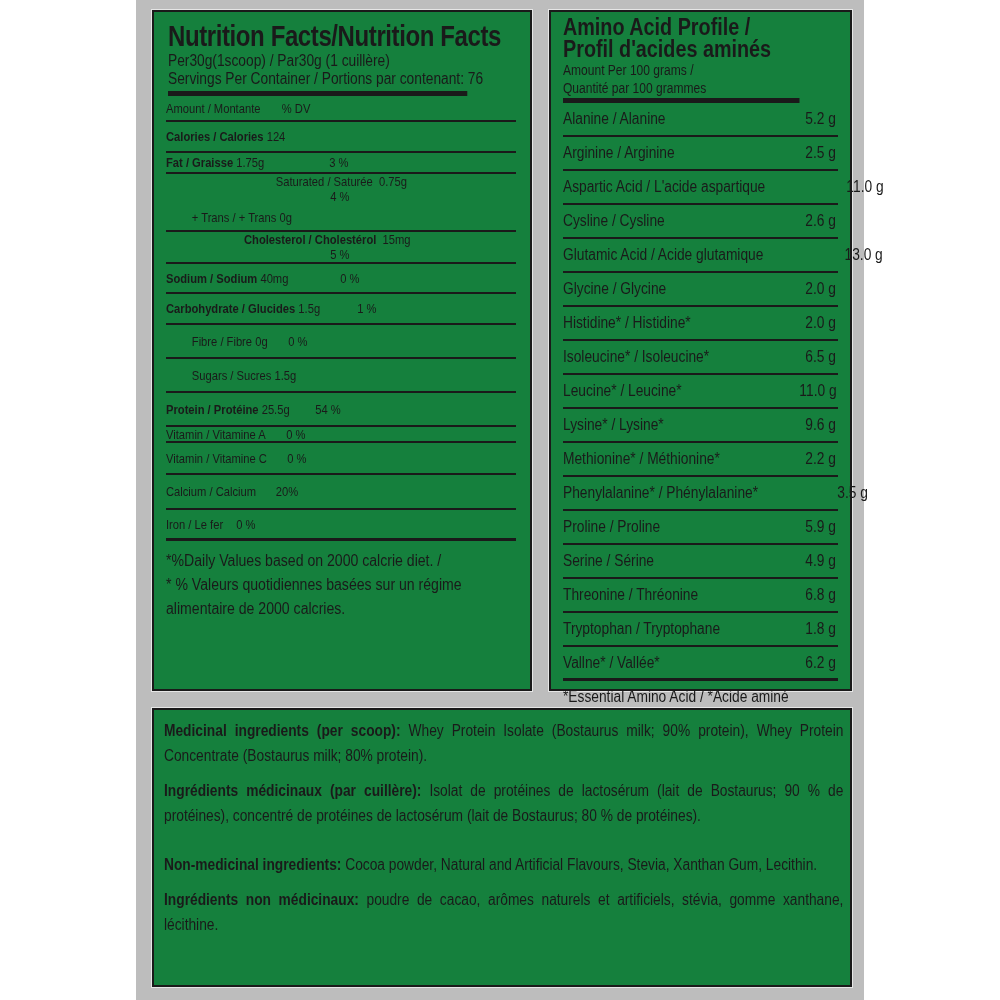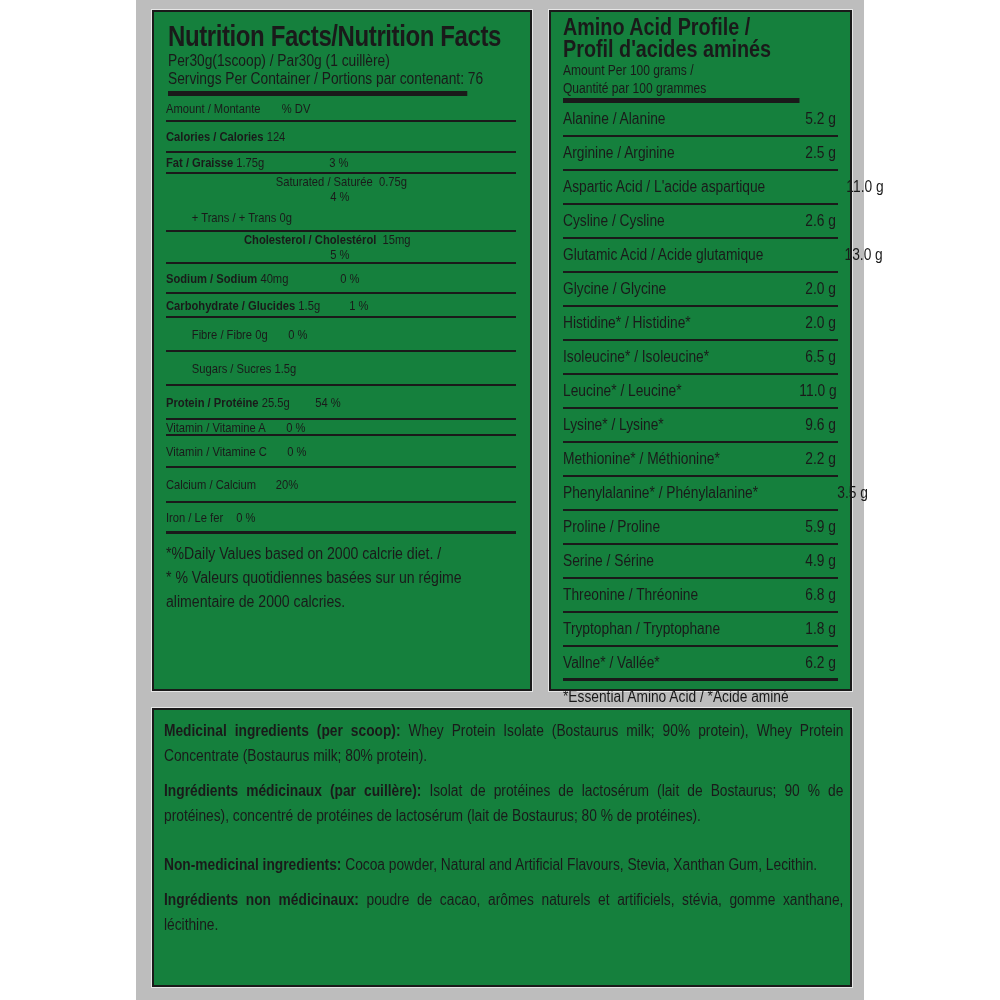--- a/index.html
+++ b/index.html
@@ -67,21 +67,21 @@
         <span class="r"></span>
       </div>
       <div class="row" style="height: 32px; flex-direction: column;">
         <span class="l"><b>Cholesterol / Cholestérol</b><span style="white-space: pre;">  15mg</span></span>
         <span class="r">5 %</span>
       </div>
       <div class="row" style="height: 30px; gap: 28px;">
         <span class="l"><b>Sodium / Sodium</b><span style="white-space: pre;"> 40mg</span></span>
         <span class="r">0 %</span>
       </div>
-      <div class="row" style="height: 24px;">
+      <div class="row" style="height: 31px; gap: 8px;">
         <span class="l"><b>Carbohydrate / Glucides</b><span style="white-space: pre;"> 1.5g</span></span>
         <span class="r">1 %</span>
       </div>
       <div class="row" style="height: 34px;">
         <span class="l indent"><span style="white-space: pre;">Fibre / Fibre 0g</span></span>
         <span class="r">0 %</span>
       </div>
       <div class="row" style="height: 34px;">
         <span class="l indent"><span style="white-space: pre;">Sugars / Sucres 1.5g</span></span>
         <span class="r"></span>

